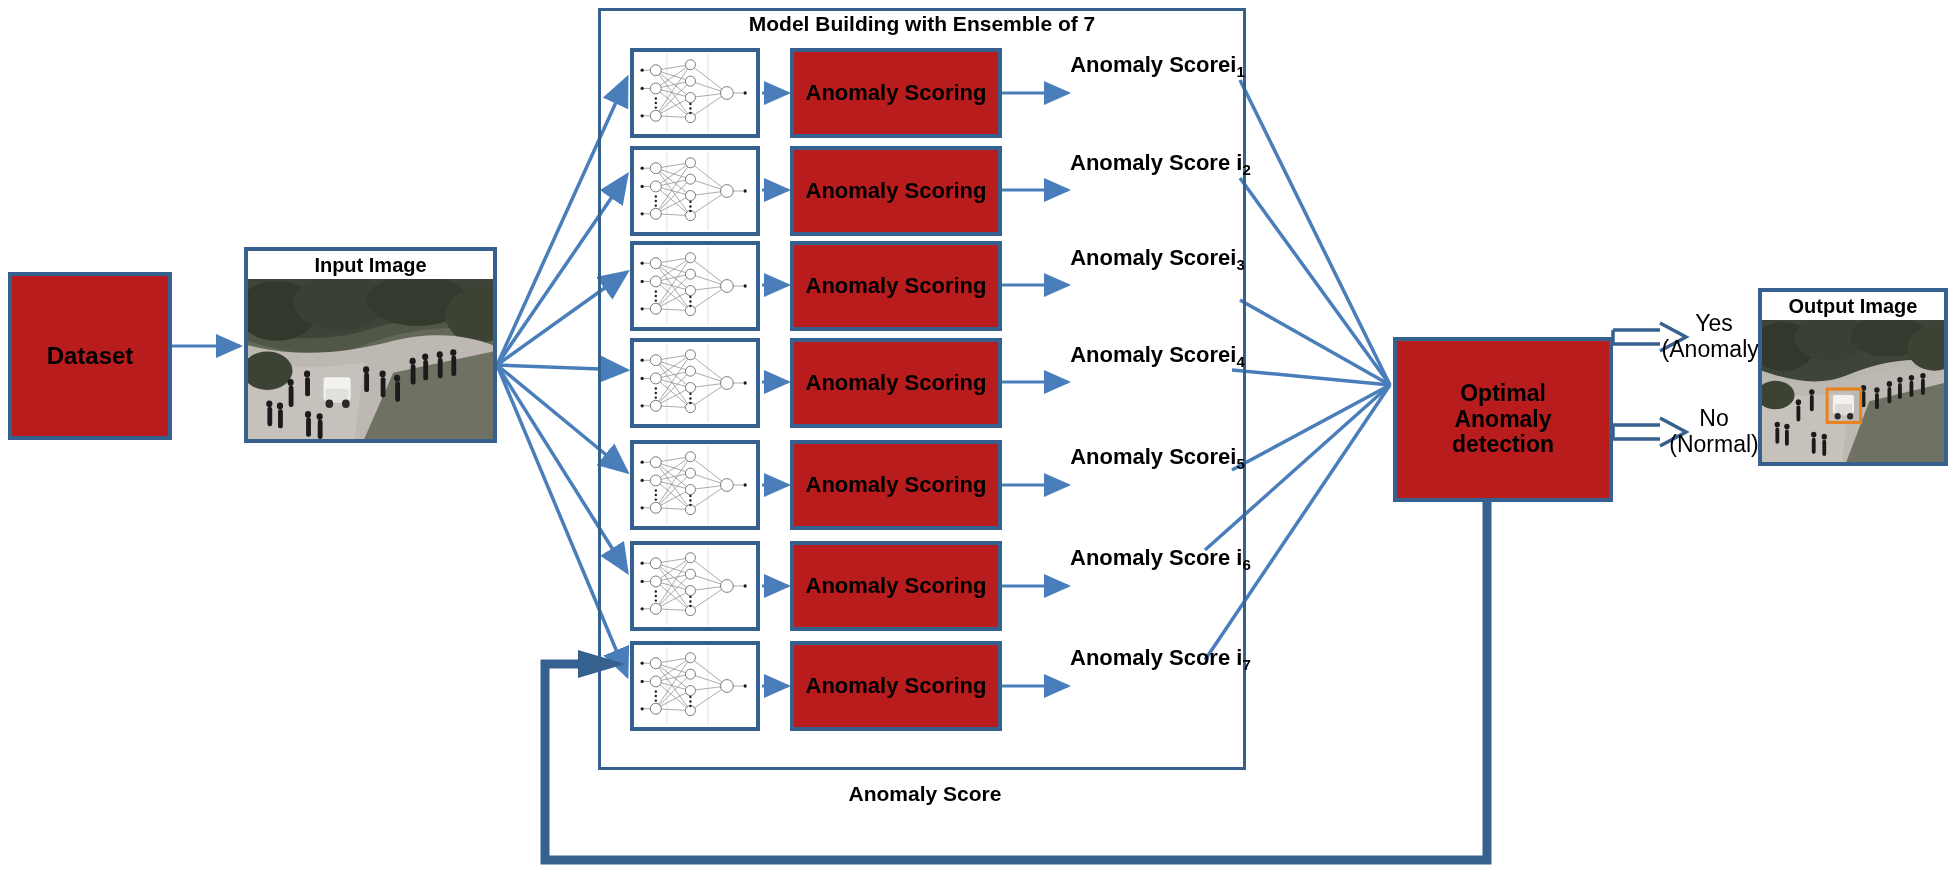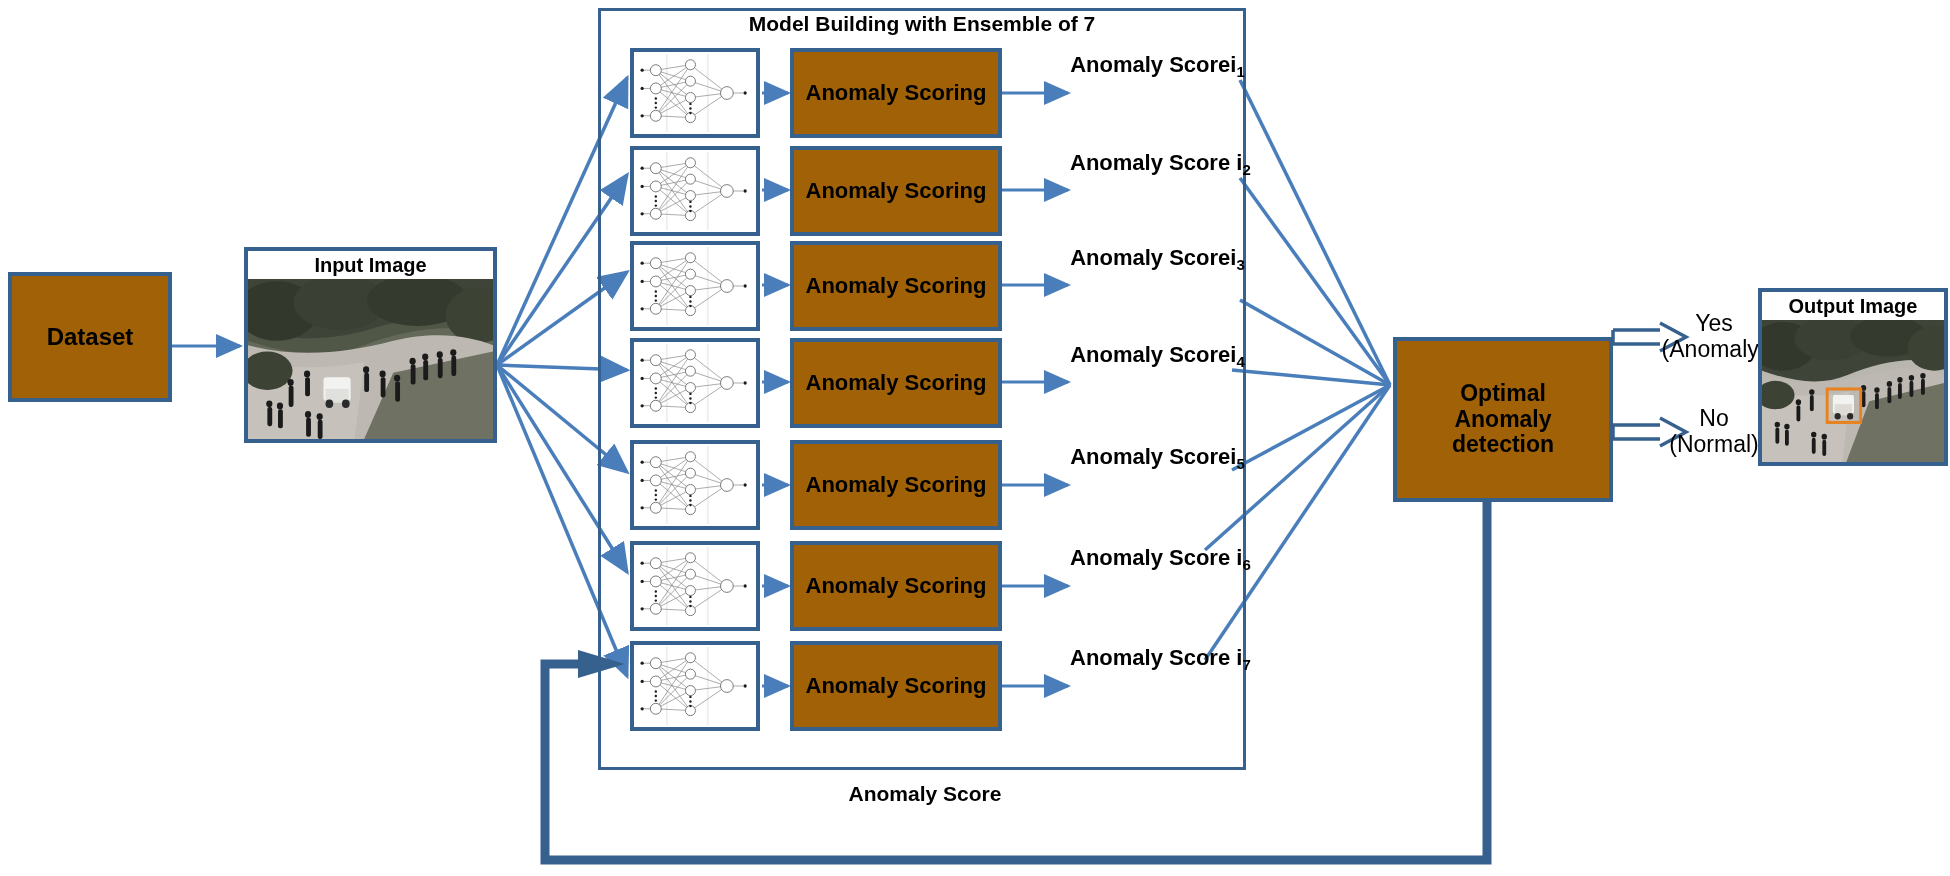--- a/index.html
+++ b/index.html
@@ -5,21 +5,21 @@
   html,body{margin:0;padding:0;background:#ffffff;}
   body{
     font-family:"Liberation Sans","DejaVu Sans",sans-serif;
     width:1950px;height:876px;position:relative;overflow:hidden;
   }
   #stage{position:absolute;left:0;top:0;width:1950px;height:876px;}
   svg#wires{position:absolute;left:0;top:0;width:1950px;height:876px;}
 
   .box{
     position:absolute;box-sizing:border-box;
-    border:4px solid #36618E;background:#a16207;
+    border:4px solid #36618E;background:#b91c1c;
     display:flex;align-items:center;justify-content:center;
     text-align:center;color:#000;font-weight:bold;line-height:1.12;
   }
   .ensemble-frame{
     position:absolute;box-sizing:border-box;
     border:3px solid #36618E;background:transparent;
   }
   .ens-title{
     position:absolute;font-weight:bold;font-size:21px;color:#000;
     white-space:nowrap;text-align:center;
@@ -132,21 +132,21 @@
       <path d="M1487 465 L1487 860 L 545 860 L 545 680"></path>
     </g>
 
     <path d="M545 680 L545 664 L585 664" stroke="#36618E" stroke-width="9" fill="none"></path>
     <path d="M578 650 L625 664 L578 678 z" fill="#36618E"></path>
 
     <path d="M1487 465 L1540 465" stroke="#36618E" stroke-width="9" fill="none"></path>
     <path d="M1532 452 L1578 466 L1532 480 z" fill="#36618E"></path>
   </svg>
 
-  <div class="box" style="left:8px;top:272px;width:164px;height:130px;font-size:24px;">
+  <div class="box" style="left:8px;top:272px;width:164px;height:168px;font-size:24px;">
     <span>Dataset</span>
   </div>
 
   <div class="imgframe" style="left:244px;top:247px;width:253px;height:196px;">
     <div class="imgtitle">Input Image</div>
     <div class="photo">
       <svg viewBox="0 0 253 150" preserveAspectRatio="none">
         <rect x="0" y="0" width="253" height="150" fill="#b9b6b0"></rect>
         <path d="M0,0 H253 V52 C210,40 160,48 120,62 C80,76 40,70 0,58 Z" fill="#3f4438"></path>
         <path d="M0,44 C40,60 90,58 130,46 C170,34 215,38 253,48 V78 C200,66 150,74 110,88 C70,100 30,92 0,80 Z" fill="#555a4a" opacity="0.85"></path>

